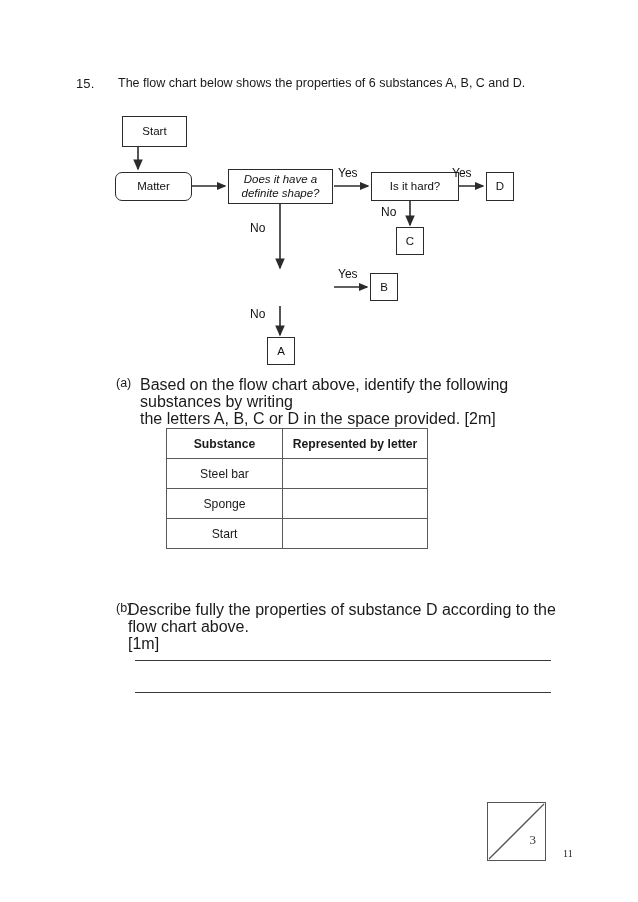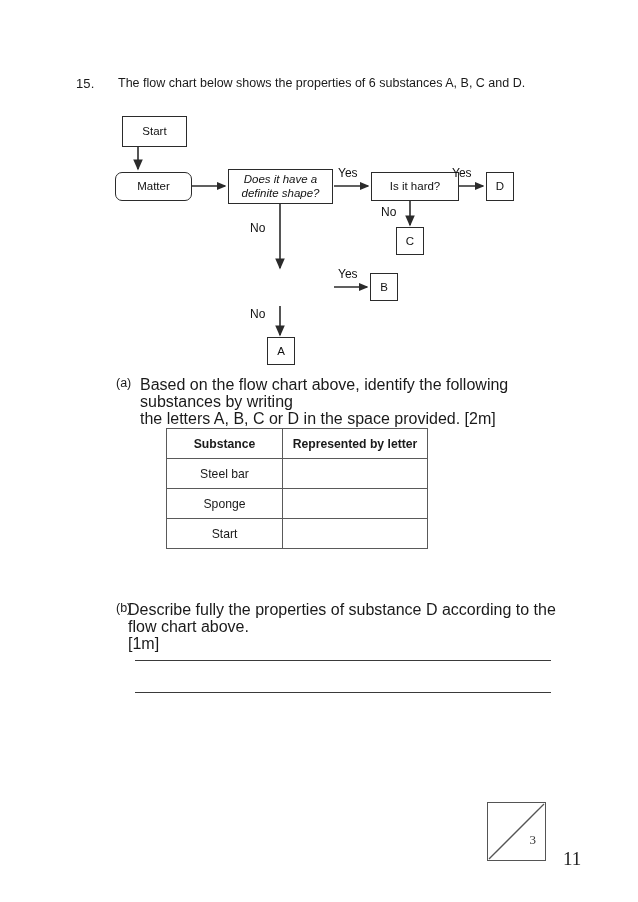--- a/index.html
+++ b/index.html
@@ -126,21 +126,21 @@
     bottom: 12px;
     font-family: "Liberation Serif", serif;
     font-size: 13px;
     color: #333;
   }
   #page-number {
     position: absolute;
     left: 563px;
     top: 848px;
     font-family: "Liberation Serif", serif;
-    font-size: 19px;
+    font-size: 10px;
     color: #222;
   }
 </style>
 </head>
 <body>
 
 <div id="question-number">15.</div>
 <div id="question-text">The flow chart below shows the properties of 6 substances A, B, C and D.</div>
 
 <div id="flowchart">

